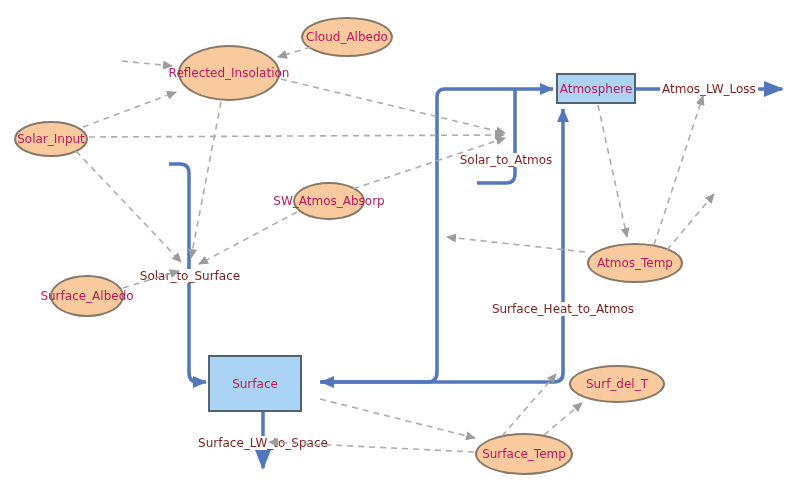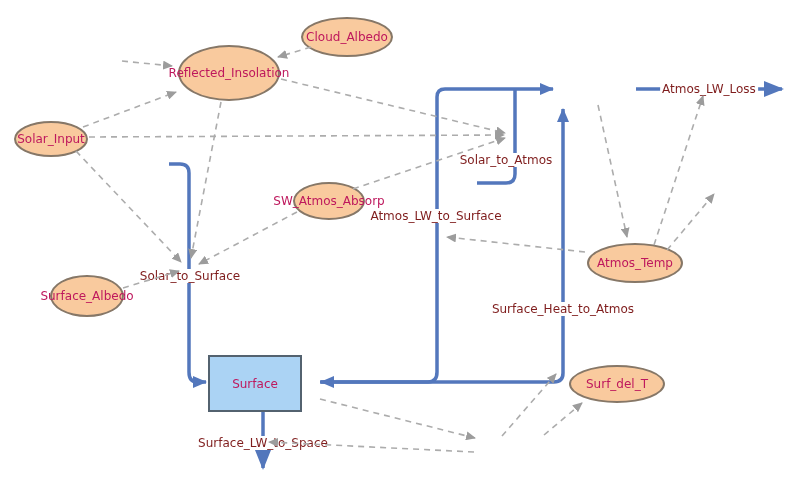--- a/index.html
+++ b/index.html
@@ -37,33 +37,34 @@
 
     <path d="M477,183 L506,183 Q515,183 515,174 L515,90" fill="none" stroke="#5377bc" stroke-width="3.5"></path>
 
     <path d="M320,382 L554,382 Q563,382 563,373 L563,109" fill="none" stroke="#5377bc" stroke-width="3.5" marker-end="url(#ba)"></path>
 
     <path d="M636,89 L782,89" fill="none" stroke="#5377bc" stroke-width="3.5" marker-end="url(#bigba)"></path>
 
     <path d="M263,412 L263,468" fill="none" stroke="#5377bc" stroke-width="3.5" marker-end="url(#bigba)"></path>
   </svg>
 
+  <div class="node stock" style="left:556px;top:73px;width:80px;height:31px">Atmosphere</div>
   <div class="node stock" style="left:208px;top:355px;width:94px;height:57px">Surface</div>
 
   <div class="node ellipse" style="left:301px;top:17px;width:92px;height:40px">Cloud_Albedo</div>
   <div class="node ellipse" style="left:178px;top:45px;width:102px;height:56px">Reflected_Insolation</div>
   <div class="node ellipse" style="left:14px;top:121px;width:74px;height:36px">Solar_Input</div>
   <div class="node ellipse" style="left:293px;top:182px;width:72px;height:38px">SW_Atmos_Absorp</div>
   <div class="node ellipse" style="left:50px;top:275px;width:74px;height:42px">Surface_Albedo</div>
   <div class="node ellipse" style="left:587px;top:243px;width:96px;height:40px">Atmos_Temp</div>
   <div class="node ellipse" style="left:569px;top:365px;width:96px;height:38px">Surf_del_T</div>
+  <div class="node ellipse" style="left:475px;top:433px;width:98px;height:42px">Surface_Temp</div>
 
   <div class="flowlabel" style="left:506px;top:160px">Solar_to_Atmos</div>
   <div class="flowlabel" style="left:709px;top:89px">Atmos_LW_Loss</div>
-  <div class="flowlabel" style="left:436px;top:216px">Atmos_LW_to_Surface</div>
   <div class="flowlabel" style="left:190px;top:276px">Solar_to_Surface</div>
   <div class="flowlabel" style="left:563px;top:309px">Surface_Heat_to_Atmos</div>
   <div class="flowlabel" style="left:263px;top:443px">Surface_LW_to_Space</div>
 
   <svg class="dashes" width="800" height="488">
     <defs>
       <marker id="ga" markerUnits="userSpaceOnUse" markerWidth="10" markerHeight="9" refX="9" refY="4.5" orient="auto">
           <path d="M0,0 L10,4.5 L0,9 Z" fill="#9c9c9c"></path>
         </marker>
     </defs>

